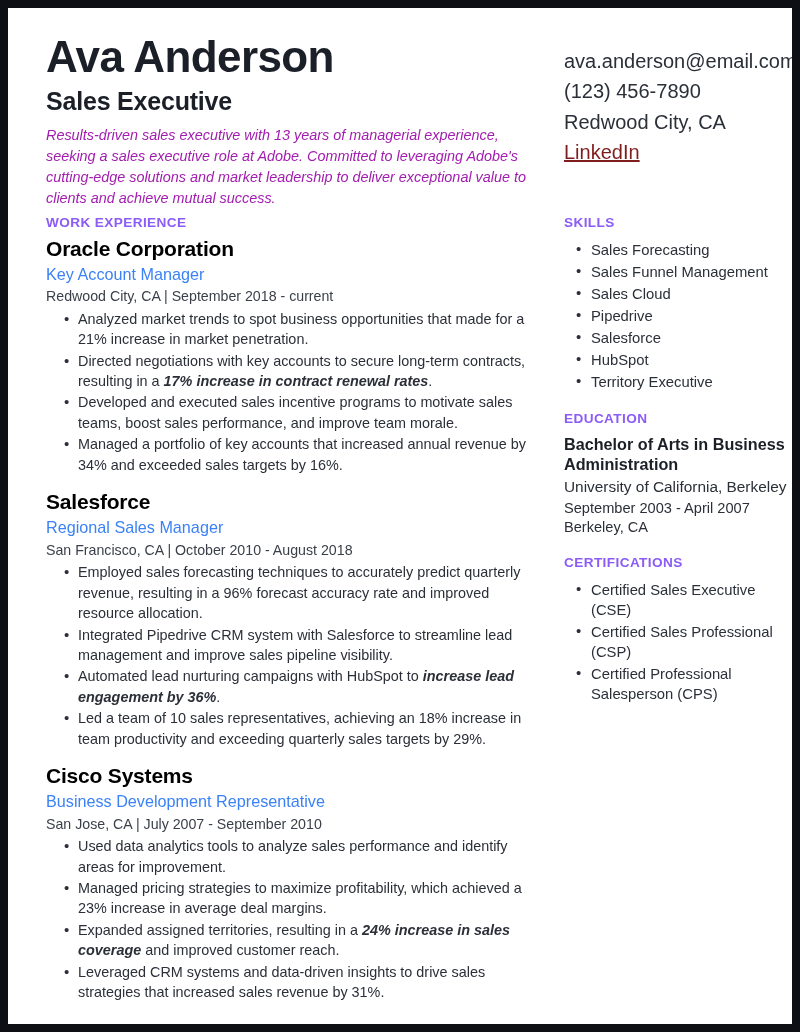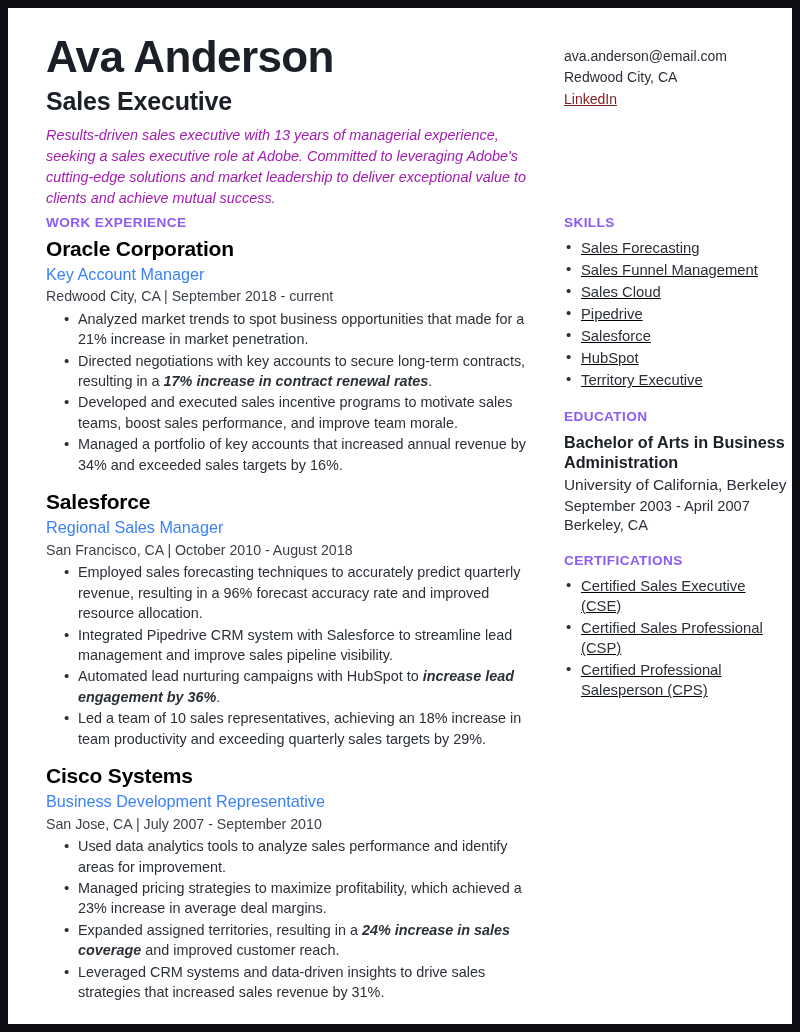--- a/index.html
+++ b/index.html
@@ -55,21 +55,21 @@
   .summary {
     font-size: 14.4px;
     font-style: italic;
     color: #a21caf;
     line-height: 1.46;
     margin: 0;
     max-width: 500px;
   }
   .contact {
     padding-top: 12px;
-    font-size: 14px;
+    font-size: 20px;
     color: #2b2f38;
     line-height: 1.52;
   }
   .contact div { white-space: nowrap; }
   .contact a.link {
     color: #7f1d1d;
     text-decoration: underline;
   }
 
   
@@ -127,24 +127,23 @@
     color: #2b2f38;
   }
   ul.bullets li b {
     font-weight: 700;
     font-style: italic;
   }
 
   
   .side-sec { margin-bottom: 18px; }
   ul.side-list {
-    margin: 0;
+    margin: 10px;
     padding: 0;
     list-style: none;
-    text-decoration: underline;
   }
   ul.side-list li {
     position: relative;
     font-size: 14.8px;
     color: #2b2f38;
     line-height: 1.36;
     margin: 0 0 2px 0;
     padding-left: 17px;
   }
   ul.side-list li::before {
@@ -182,20 +181,21 @@
   <div class="page">
 
     <div class="header-row">
       <div class="col-left">
         <h1 class="name">Ava Anderson</h1>
         <h2 class="jobtitle">Sales Executive</h2>
         <p class="summary">Results-driven sales executive with 13 years of managerial experience, seeking a sales executive role at Adobe. Committed to leveraging Adobe's cutting-edge solutions and market leadership to deliver exceptional value to clients and achieve mutual success.</p>
       </div>
       <div class="col-right contact">
         <div>ava.anderson@email.com</div>
+        <div>(123) 456-7890</div>
         <div>Redwood City, CA</div>
         <div><a class="link" href="#">LinkedIn</a></div>
       </div>
     </div>
 
     <div class="spacer-exp"></div>
 
     <div class="columns">
 
       <div class="col-left">

